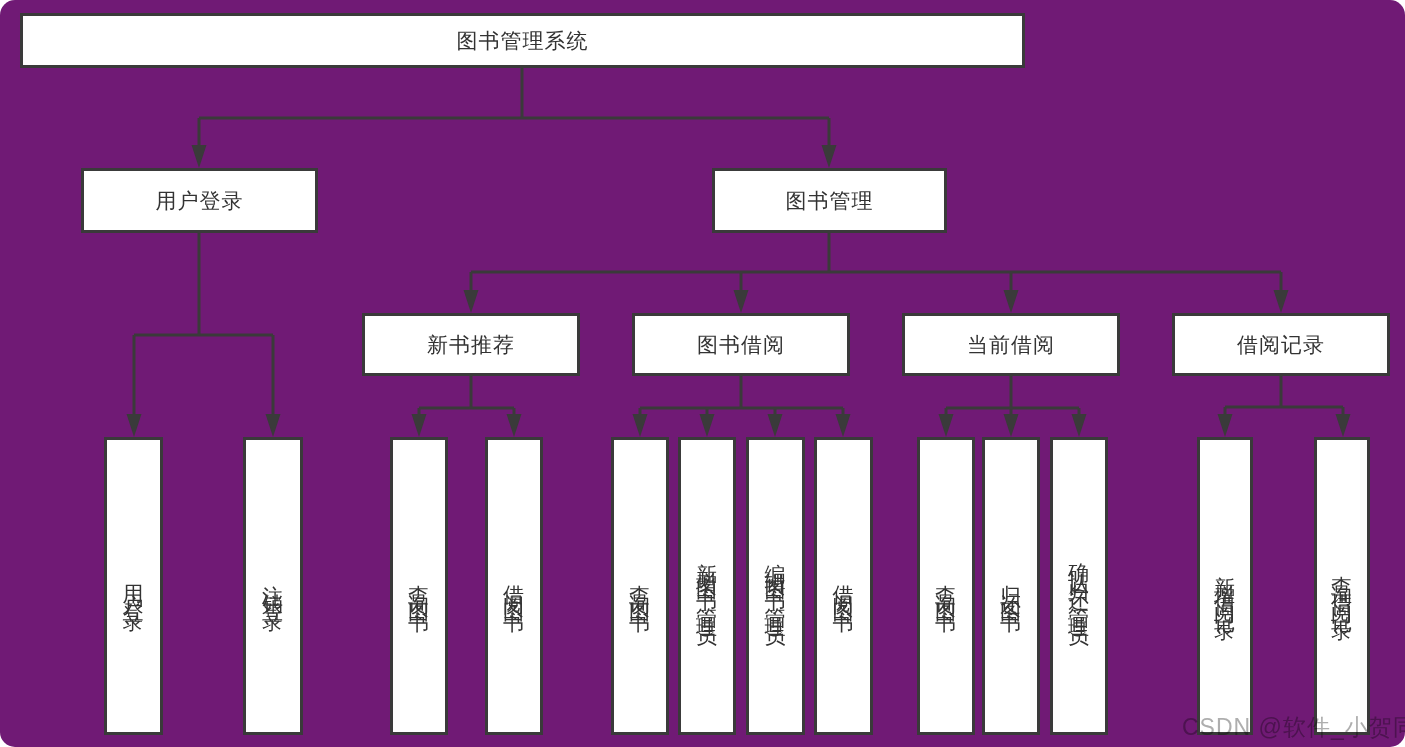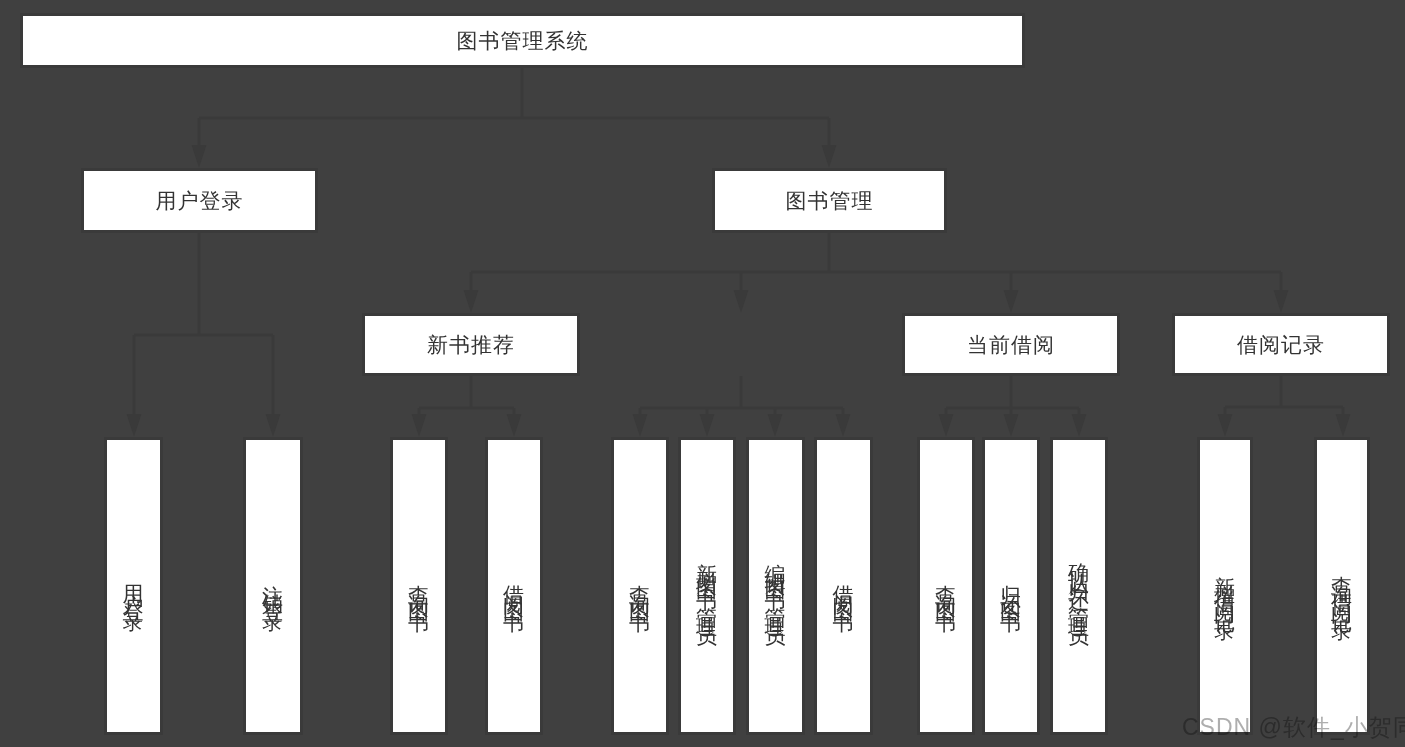--- a/index.html
+++ b/index.html
@@ -4,23 +4,24 @@
 <style>
   html, body {
     margin: 0;
     padding: 0;
     background: #ffffff;
   }
   .stage {
     position: relative;
     width: 1405px;
     height: 747px;
-    background: #404040;
+    background: #701a75;
     font-family: "Liberation Sans", "DejaVu Sans", sans-serif;
     overflow: hidden;
+    border-radius: 15px;
   }
   .connectors {
     position: absolute;
     left: 0; top: 0;
     width: 1405px;
     height: 747px;
     pointer-events: none;
   }
   .hbox {
     position: absolute;
@@ -119,20 +120,23 @@
   <div class="hbox" style="left:81px; top:168px; width:237px; height:65px;">
     <span>用户登录</span>
   </div>
   <div class="hbox" style="left:362px; top:313px; width:218px; height:63px;">
     <span>新书推荐</span>
   </div>
 
   <div class="hbox" style="left:712px; top:168px; width:235px; height:65px;">
     <span>图书管理</span>
   </div>
+  <div class="hbox" style="left:632px; top:313px; width:218px; height:63px;">
+    <span>图书借阅</span>
+  </div>
   <div class="hbox" style="left:1172px; top:313px; width:218px; height:63px;">
     <span>借阅记录</span>
   </div>
   <div class="hbox" style="left:902px; top:313px; width:218px; height:63px;">
     <span>当前借阅</span>
   </div>
 
   <div class="leaf" style="left:104px; width:59px;">
     <span class="vtext">用户登录</span>
   </div>

